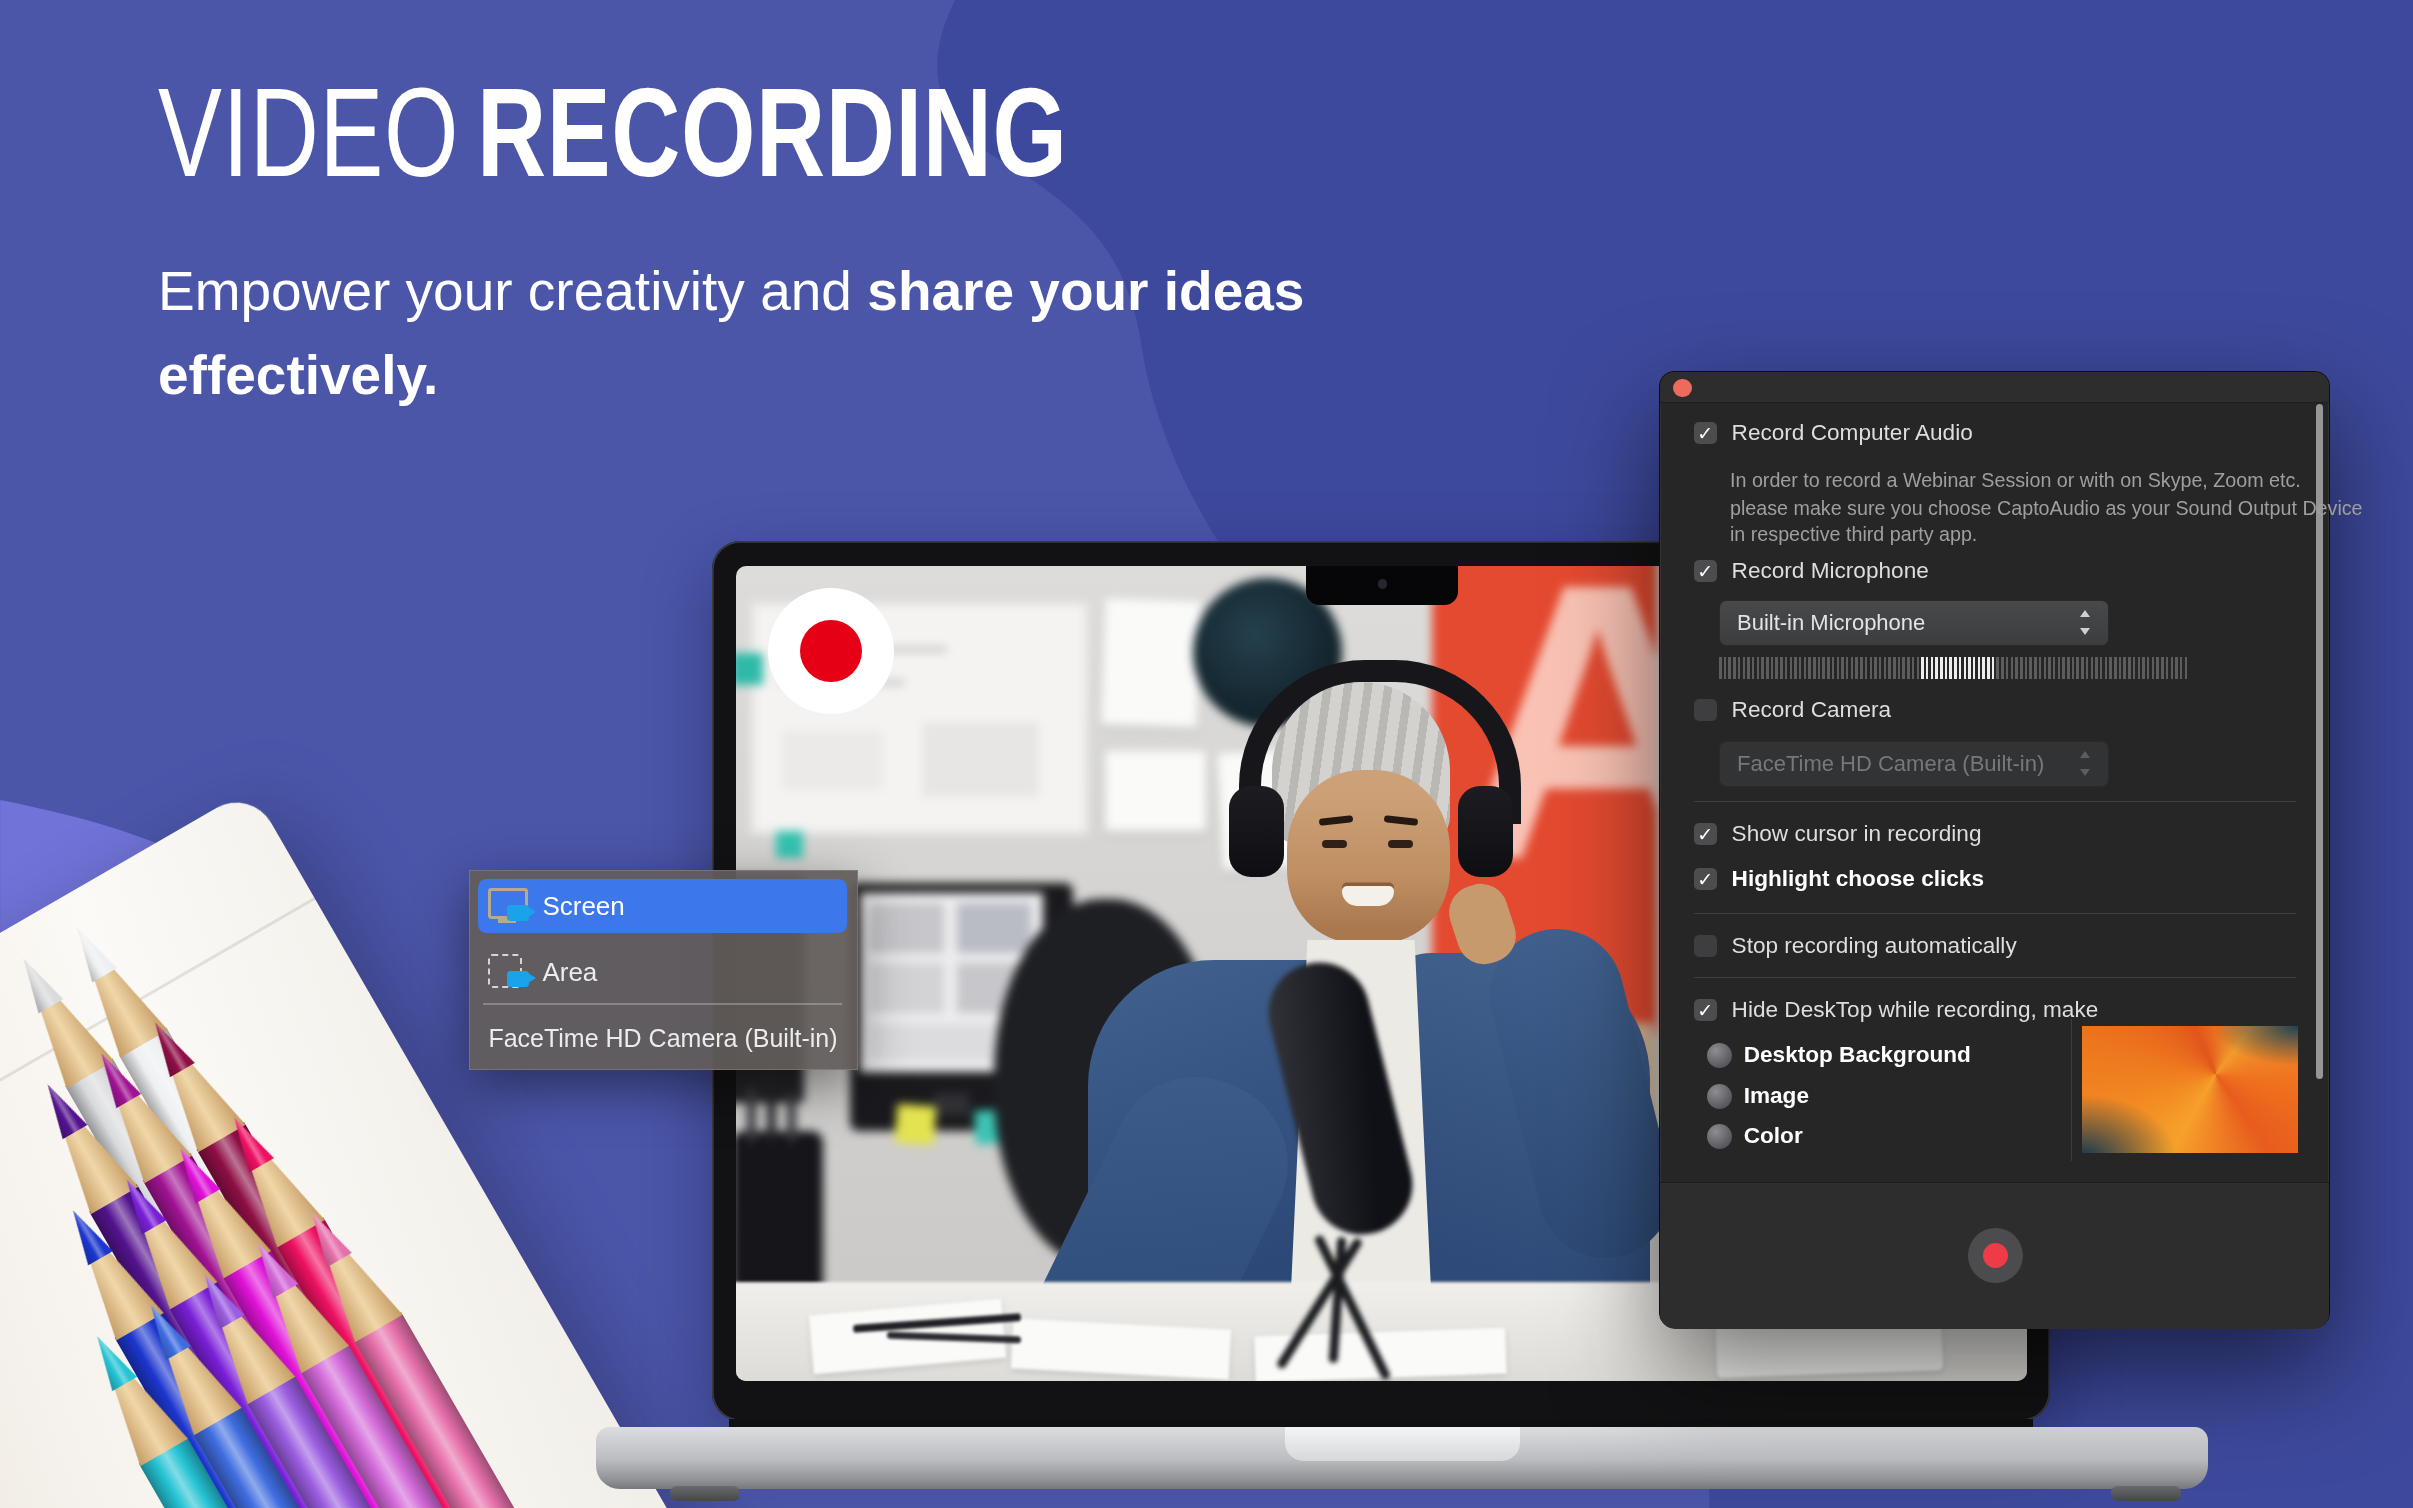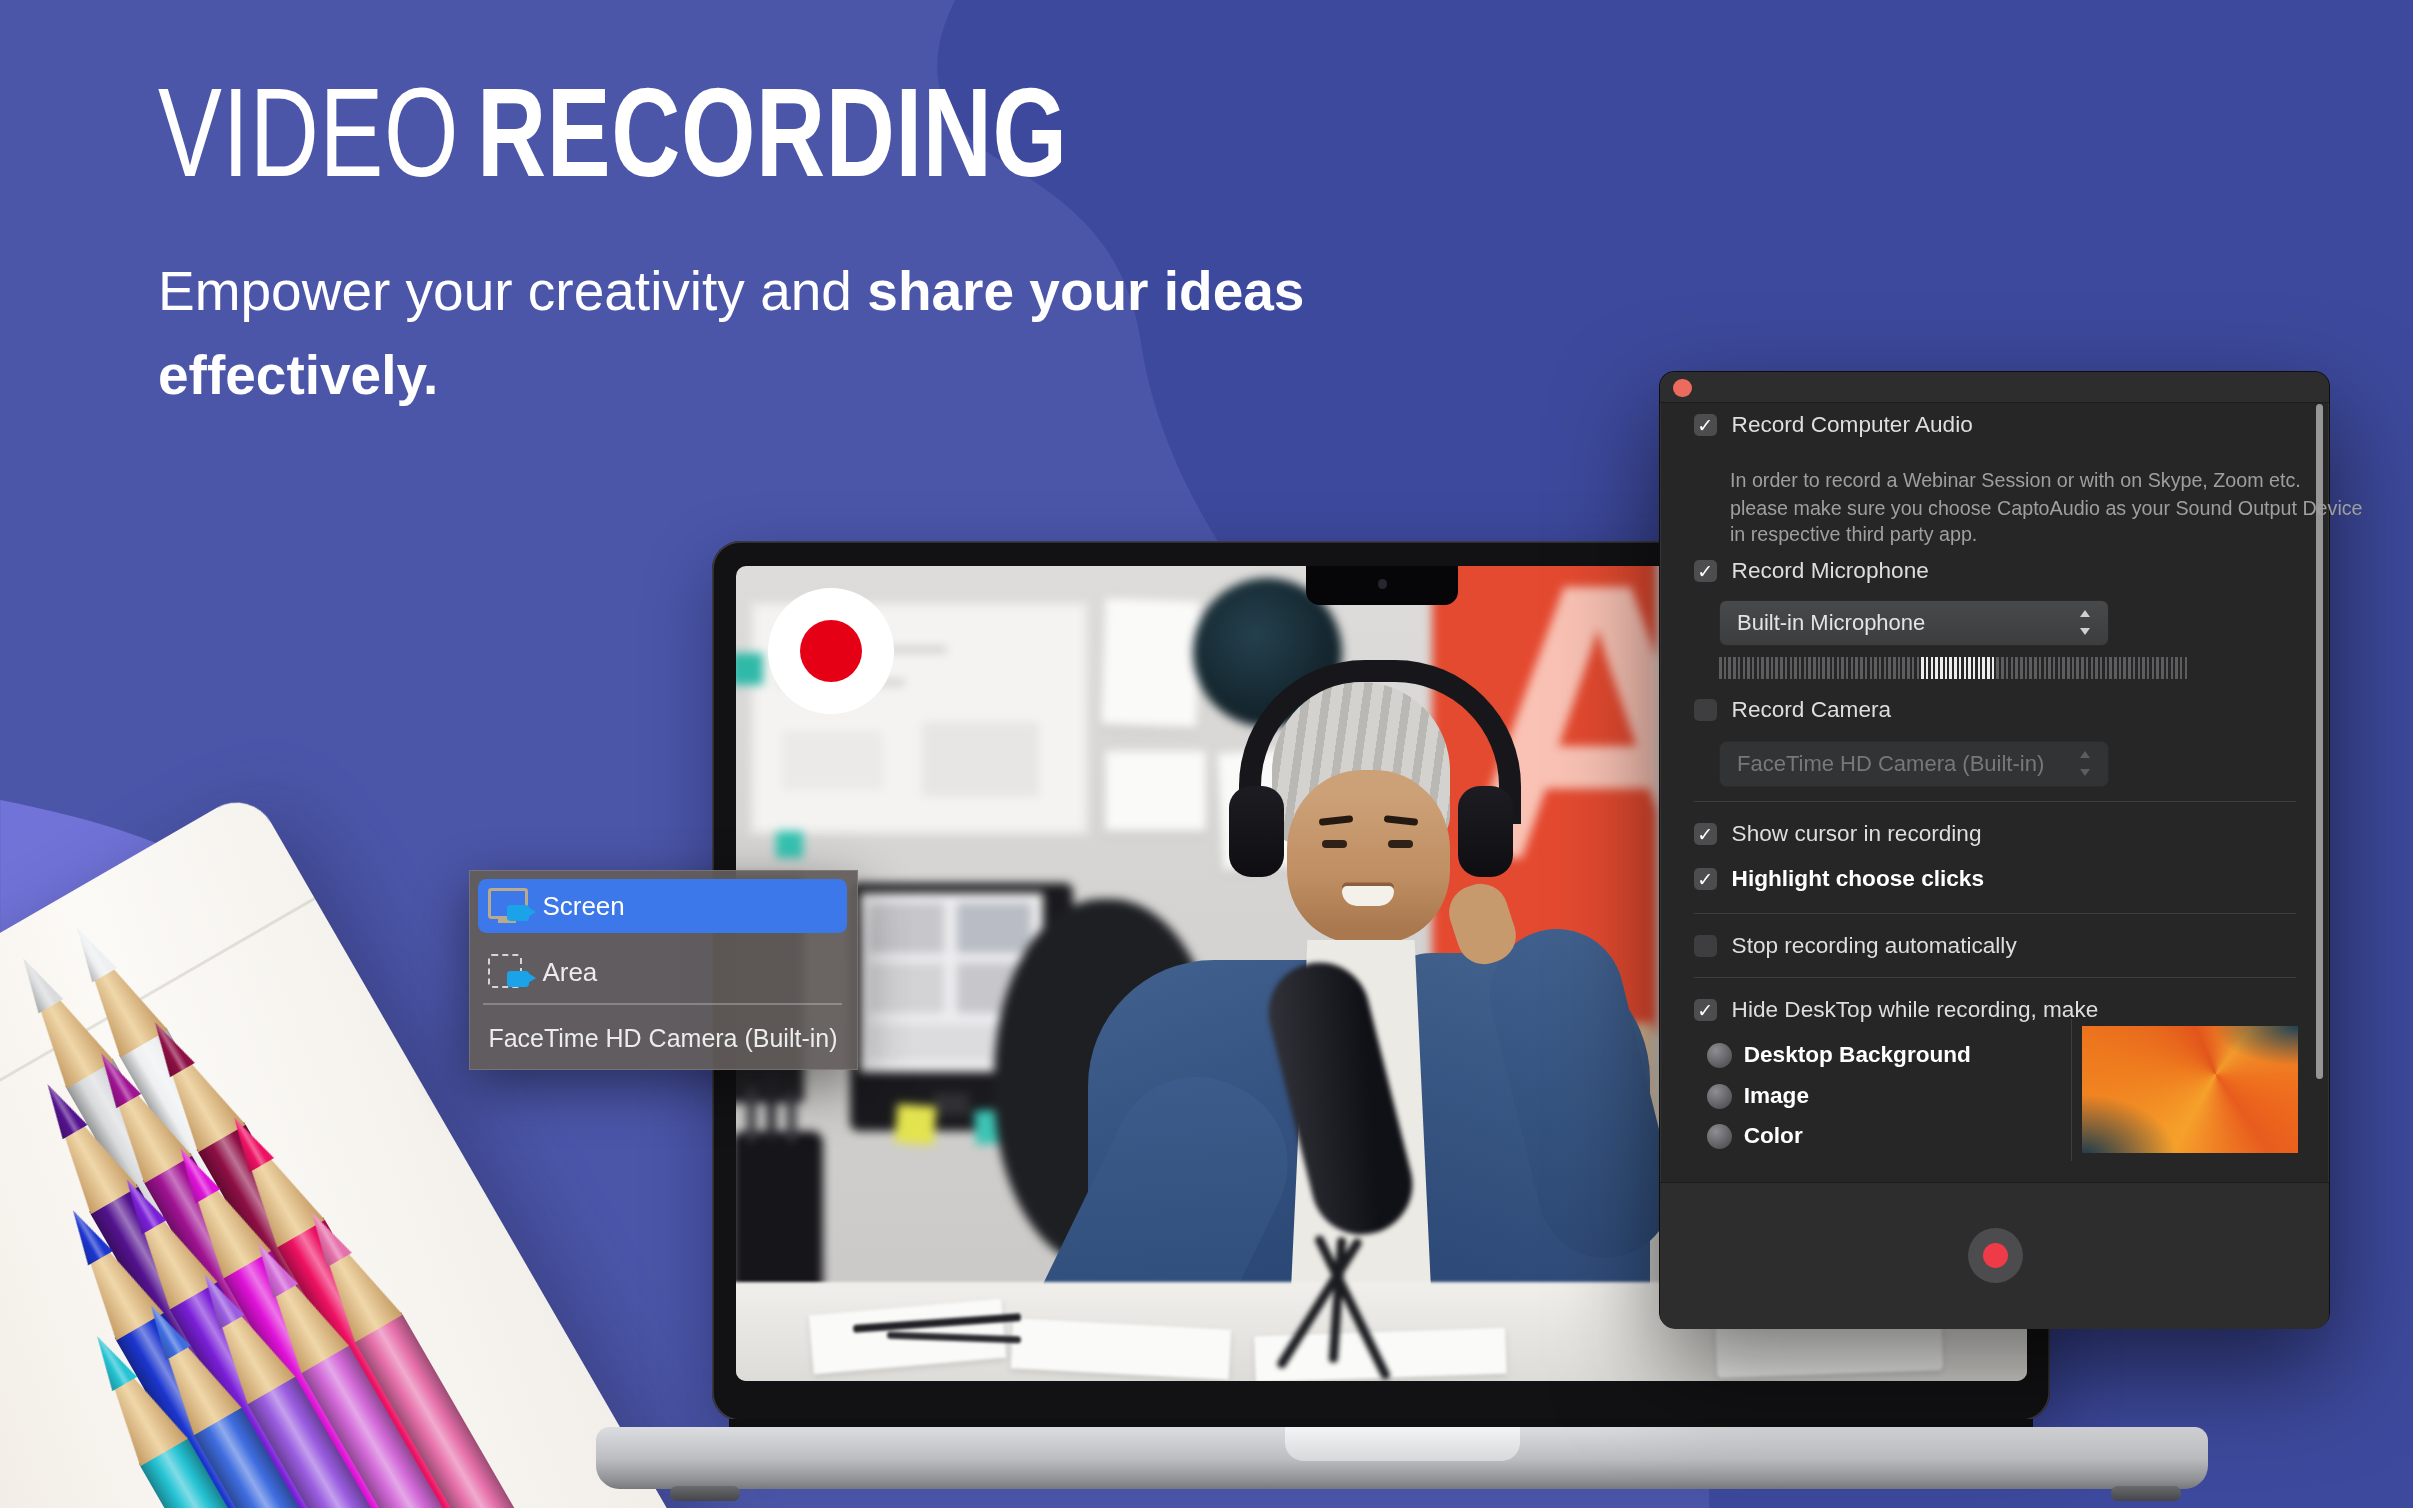--- a/index.html
+++ b/index.html
@@ -392,21 +392,21 @@
       <span>FaceTime HD Camera (Built-in)</span>
     </div>
   </div>
 
   <div class="panel">
     <div class="titlebar">
       <span class="tl-red"></span>
     </div>
     <div class="p-scroll"></div>
 
-    <div class="p-row" style="top:40px;">
+    <div class="p-row" style="top:48px;">
       <span class="checkbox checked"></span>
       <span>Record Computer Audio</span>
     </div>
     <div class="help" style="top:94px;">In order to record a Webinar Session or with on Skype, Zoom etc.</div>
     <div class="help" style="top:122px;">please make sure you choose CaptoAudio as your Sound Output Device</div>
     <div class="help" style="top:148px;">in respective third party app.</div>
 
     <div class="p-row" style="top:186px;">
       <span class="checkbox checked"></span>
       <span>Record Microphone</span>

